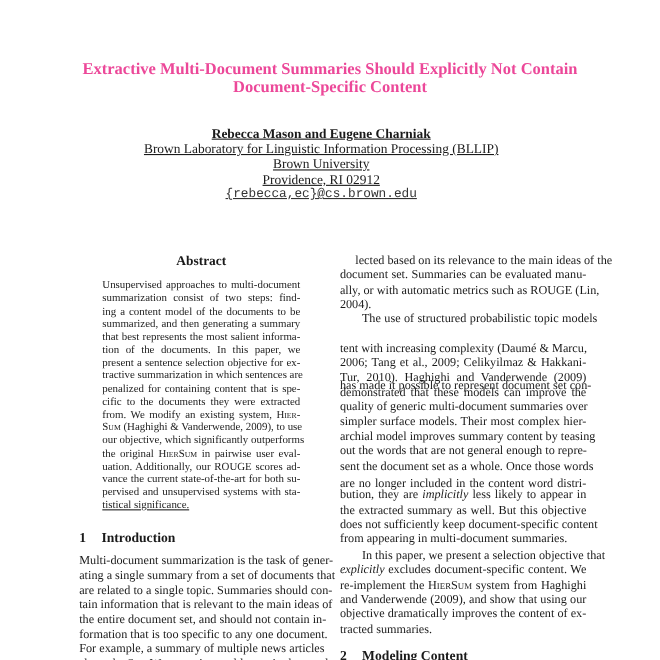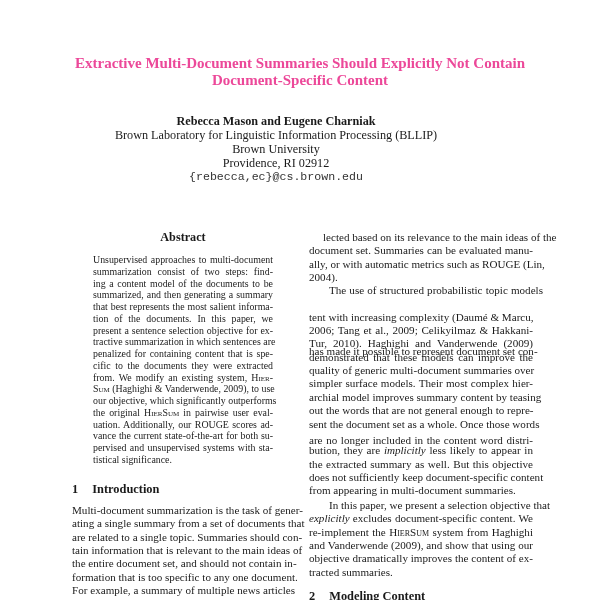--- a/index.html
+++ b/index.html
@@ -1,24 +1,24 @@
 <!DOCTYPE html>
 <html><head>
 <meta charset="utf-8">
 <style>
   html, body { margin:0; padding:0; background:#ffffff; }
   body { width:600px; height:600px; overflow:hidden; position:relative; font-family:"Liberation Serif", serif; color:#1a1a1a; }
   .abs { position:absolute; white-space:nowrap; }
   .title { left:0; width:600px; text-align:center; font-weight:bold; font-size:15px; color:#ec4899; }
-  .author-line { left:0; width:552px; text-align:center; font-size:12.2px; }
+  .author-line { left:16px; width:552px; text-align:center; font-size:12.2px;text-decoration:underline; }
   .author-bold { font-weight:bold; }
   .mono { font-family:"Liberation Mono", monospace; font-size:11.6px; color:#333; }
   .abstract-head { left:93px; width:180px; text-align:center; font-weight:bold; font-size:12.2px; }
   .aline { position:absolute; left:93px; width:180px; font-size:9.9px; text-align:justify; text-align-last:justify; white-space:nowrap; color:#222; }
-  .aline.last { text-align-last:left; }
+  .aline.last { text-align-last:left;text-decoration:underline; }
   .bline { position:absolute; left:72px; width:223px; font-size:11.1px; text-align:justify; text-align-last:justify; white-space:nowrap; color:#1a1a1a; }
   .rline { position:absolute; left:309px; width:224px; font-size:11.1px; text-align:justify; text-align-last:justify; white-space:nowrap; color:#1a1a1a; }
   .bline.last, .rline.last { text-align-last:left; }
   .indent { padding-left:10px; width:214px !important; left:319px !important; }
   .section { position:absolute; font-weight:bold; font-size:12.4px; }
   .sc { font-variant:small-caps; }
   i { font-style:italic; }
 </style>
 </head>
 <body>

